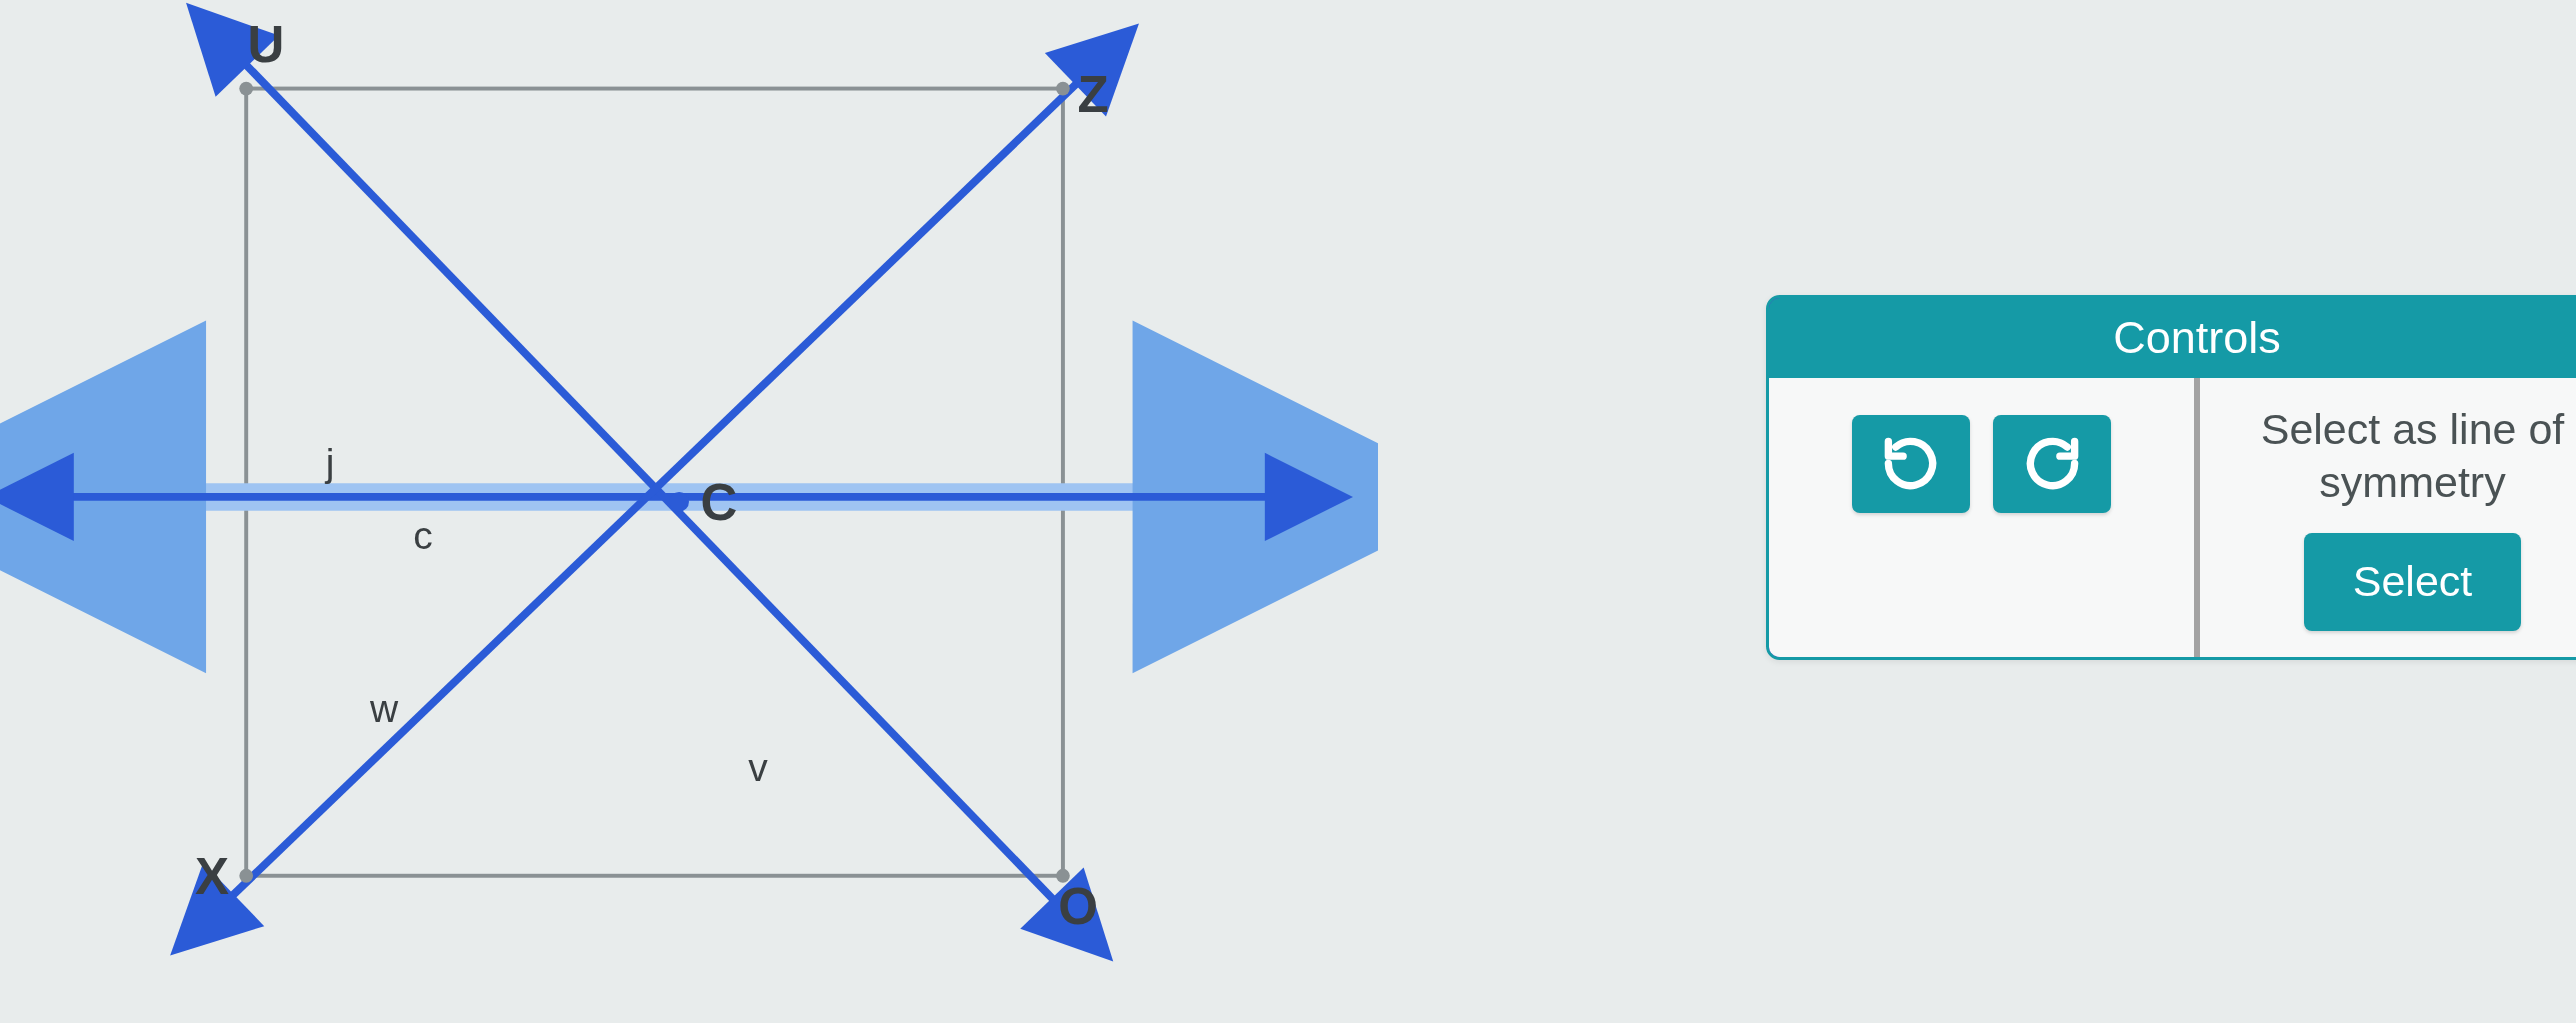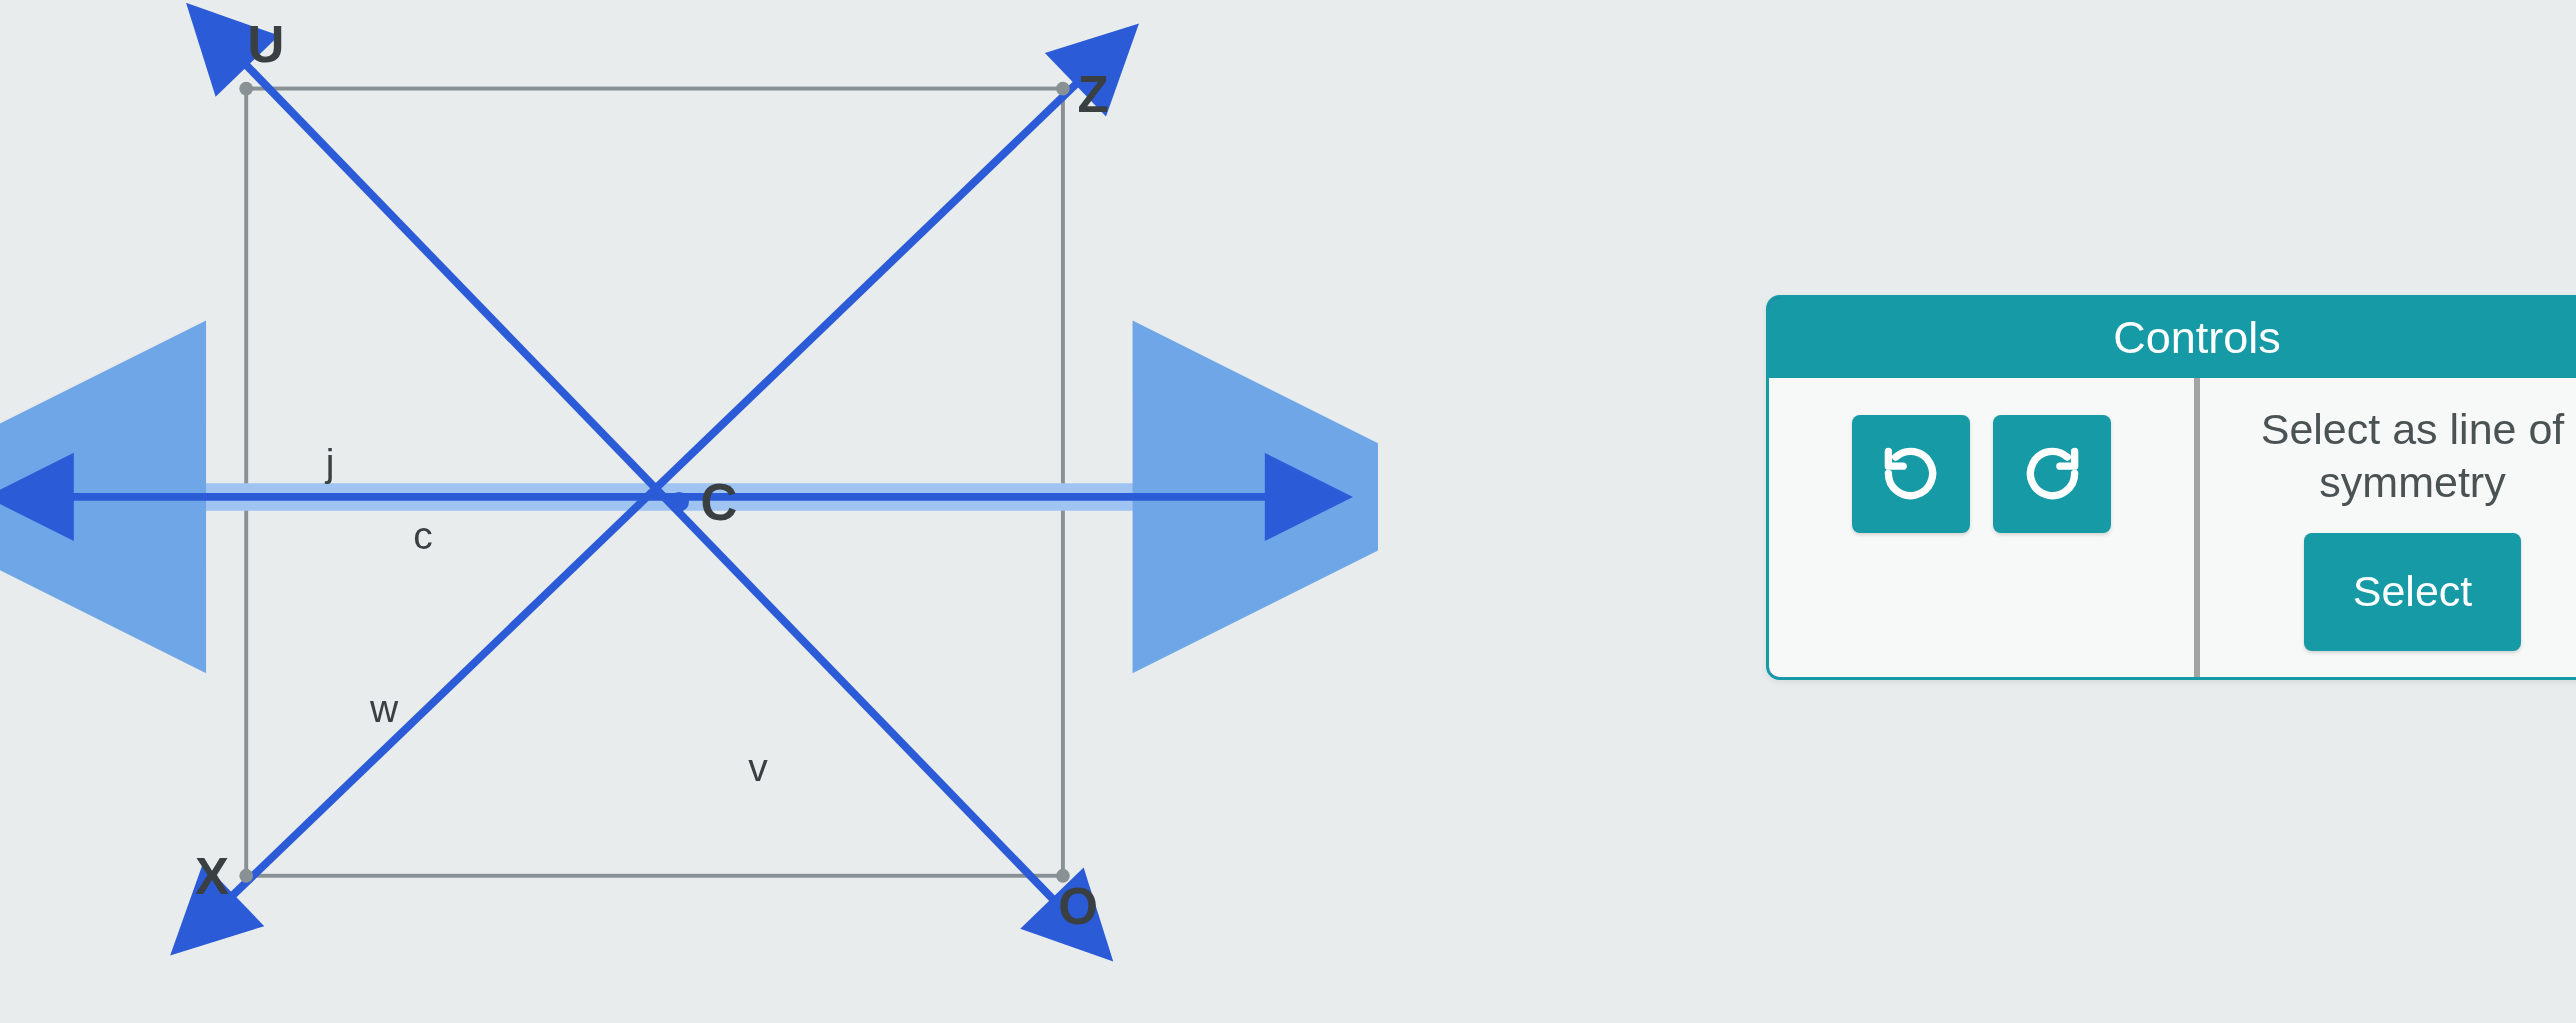--- a/index.html
+++ b/index.html
@@ -68,21 +68,21 @@
   .btn-row {
     display: flex;
     gap: 23.6px;
     margin-top: 17.7px;
   }
   .btn {
     background: #159aa6;
     color: #ffffff;
     border: none;
     border-radius: 7.9px;
-    height: 118px;
+    height: 98px;
     display: flex;
     align-items: center;
     justify-content: center;
     font-size: 43px;
     cursor: pointer;
     box-shadow: 0 2px 3.9px rgba(0,0,0,0.15);
   }
   .btn-icon {
     width: 118px;
   }

